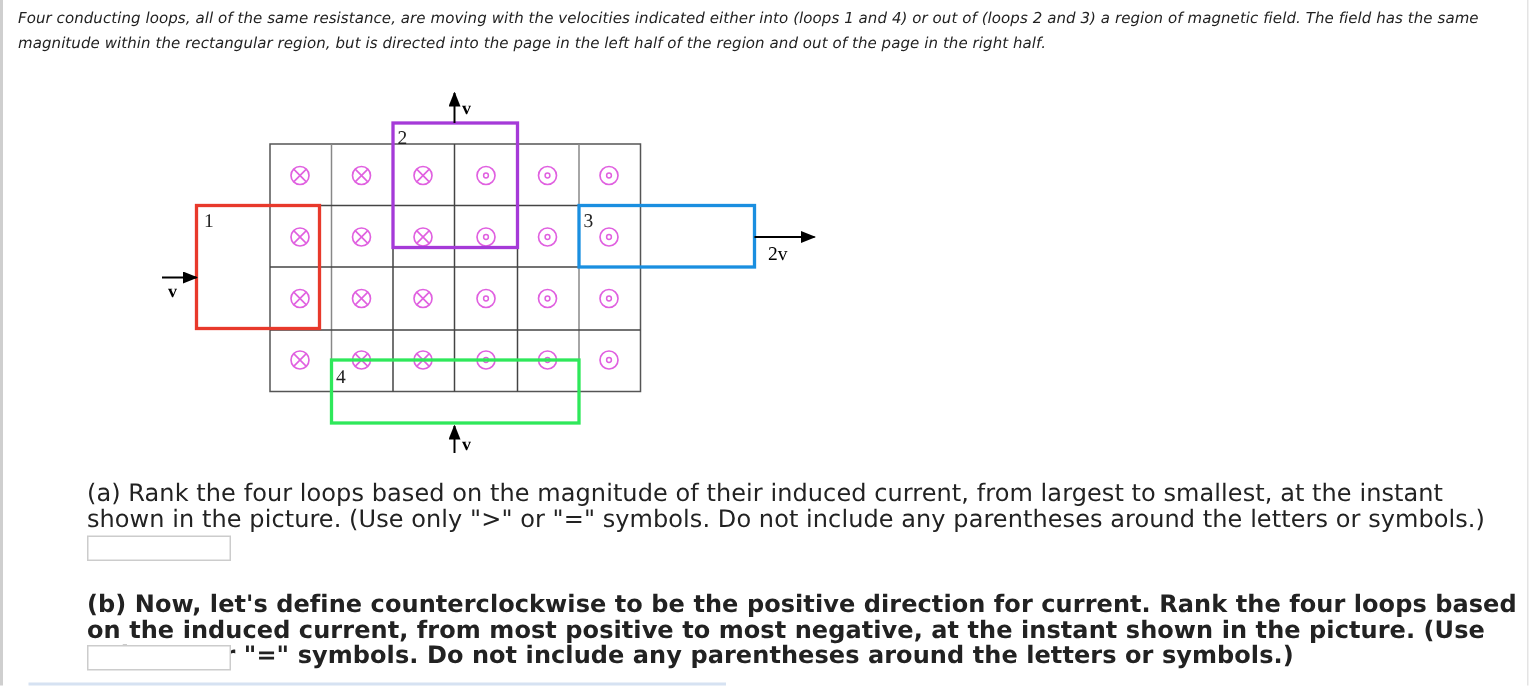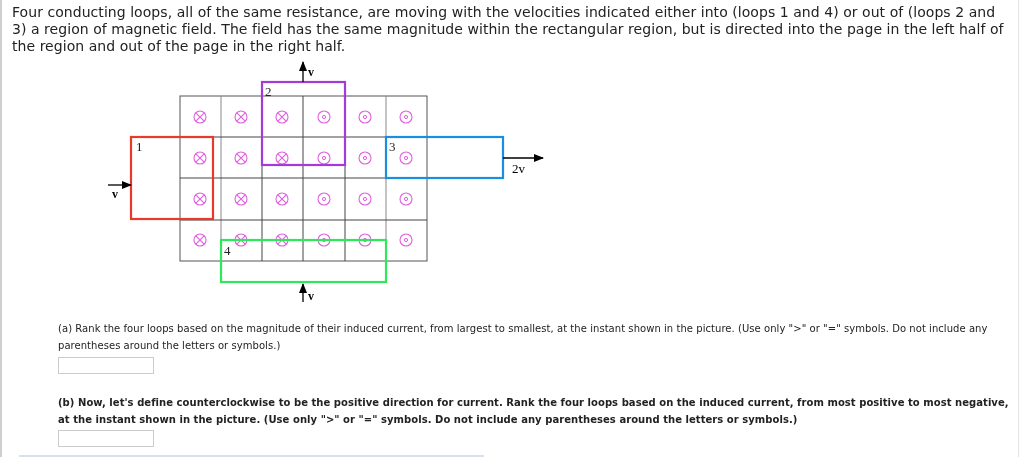--- a/index.html
+++ b/index.html
@@ -4,24 +4,24 @@
   <style>
     html, body { margin: 0; padding: 0; }
     body {
       width: 1024px; height: 457px; overflow: hidden; background: #ffffff;
       font-family: "DejaVu Sans", sans-serif; color: #222; position: relative;
     }
     .left-border { position: absolute; left: 0; top: 0; width: 2px; height: 457px; background: #cfcfcf; }
     .right-border { position: absolute; left: 1018px; top: 0; width: 1px; height: 457px; background: #e4e4e4; }
     .intro {
       position: absolute; left: 12px; top: 4px; width: 1000px;
-      font-size: 14px; line-height: 17px; letter-spacing: 0.05px;
+      font-size: 10px; line-height: 17px; letter-spacing: 0.05px; font-style: italic;
     }
     .figure { position: absolute; left: 0; top: 0; width: 600px; height: 310px; }
-    .q { position: absolute; left: 58px; width: 955px; font-size: 10px; line-height: 17px; letter-spacing: 0.05px; }
+    .q { position: absolute; left: 58px; width: 955px; font-size: 16px; line-height: 17px; letter-spacing: 0.05px; }
     .qa { top: 320px; }
     .qb { top: 394px; font-weight: bold; }
     .answer-input {
       position: absolute; left: 58px; width: 90px; height: 15px;
       border: 1px solid #cccccc; background: #fff; padding: 0 2px; font-size: 11px;
       font-family: "DejaVu Sans", sans-serif;
     }
     .ia { top: 357px; }
     .ib { top: 430px; }
     .bottom-bar { position: absolute; left: 19px; top: 455px; width: 465px; height: 2px; background: #d6e2f2; }

